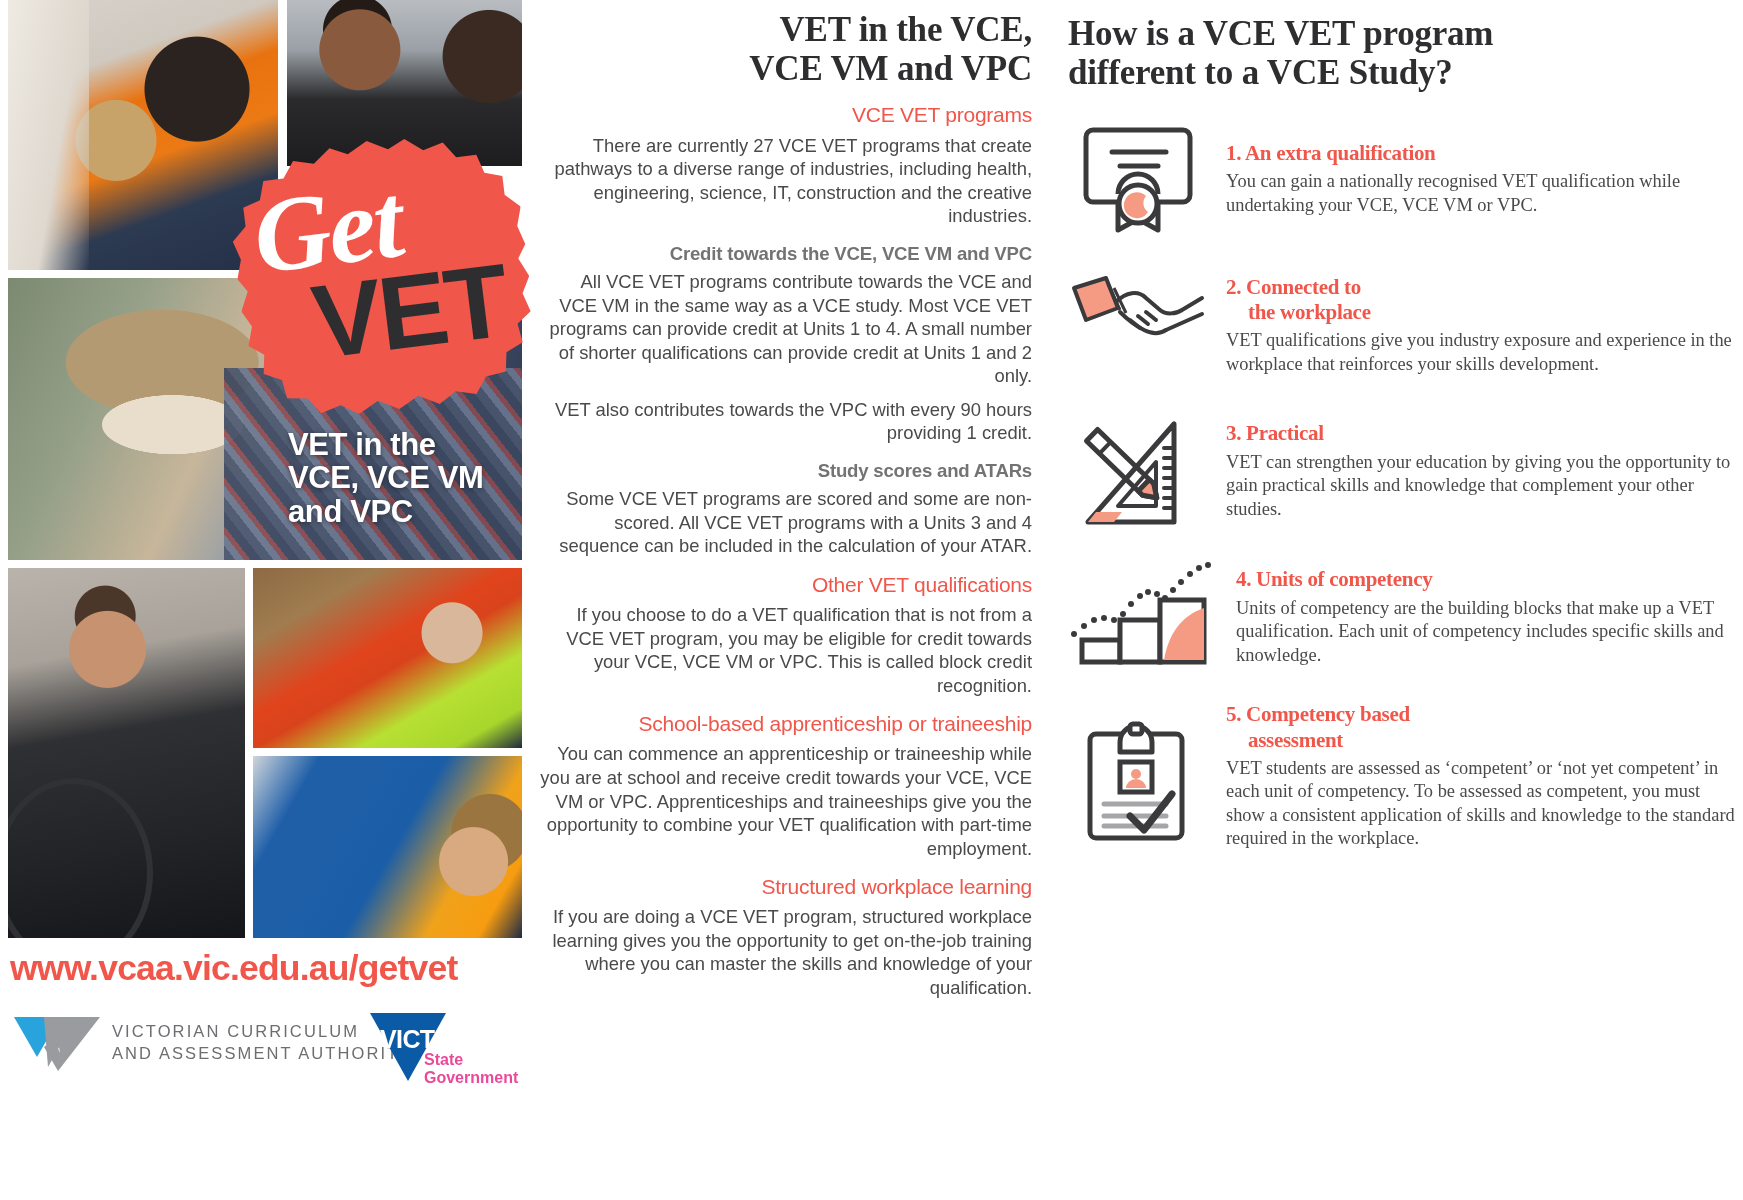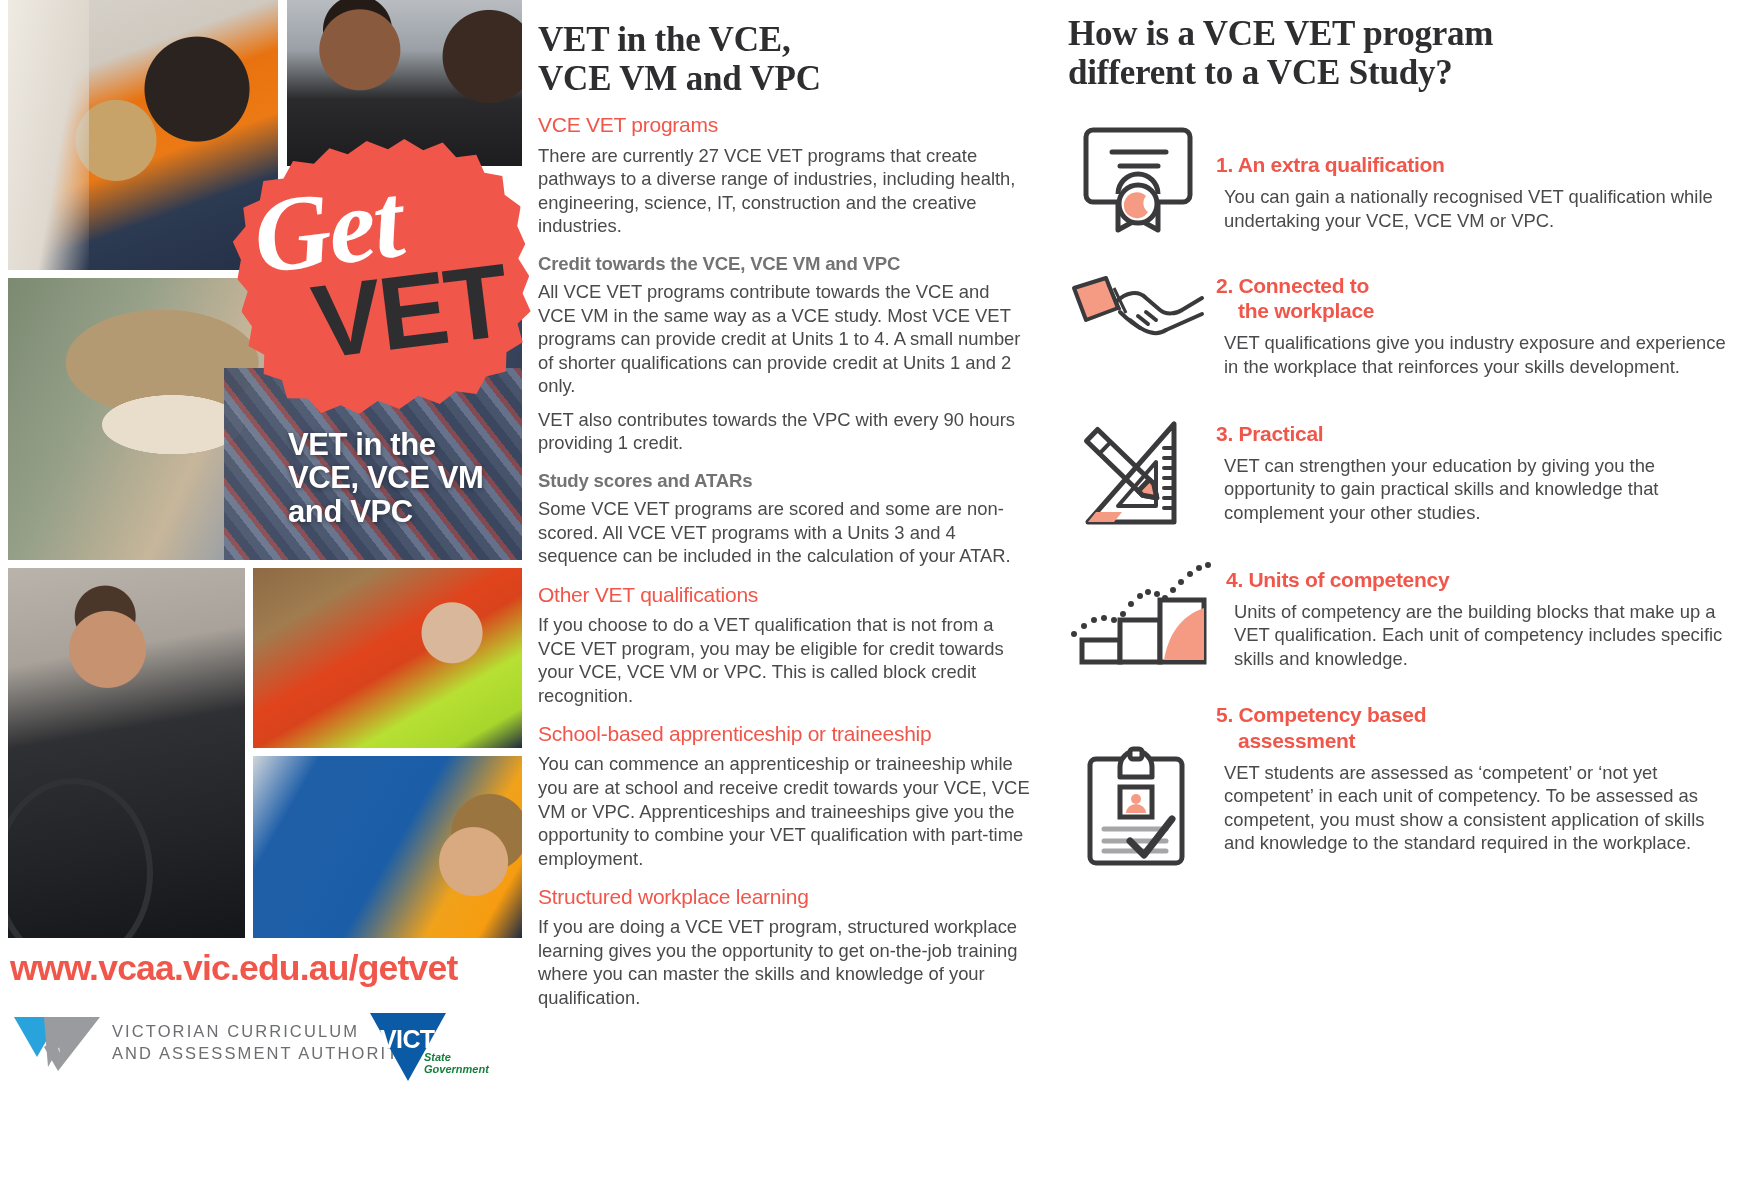--- a/index.html
+++ b/index.html
@@ -123,45 +123,45 @@
     color:#f0564a;font-weight:700;font-size:35.5px;letter-spacing:-0.8px;
   }
 
   
   .logos{position:absolute;left:10px;top:1007px;width:520px;height:80px;}
   .vcaa-logo{position:absolute;left:4px;top:8px;display:flex;align-items:center;gap:12px;}
   .vcaa-mark{width:86px;height:56px;position:relative;}
   .vcaa-text{font-size:16.5px;line-height:1.32;letter-spacing:2.1px;color:#6d6e71;font-weight:400;}
   .vic-logo{position:absolute;left:358px;top:4px;width:140px;height:74px;}
   .vic-text{position:absolute;left:12px;top:14px;color:#ffffff;font-weight:700;font-size:25px;letter-spacing:-0.6px;}
-  .vic-sub{position:absolute;left:56px;top:40px;color:#15803d;font-weight:700;font-size:11px;line-height:1.12;font-style:italic;}
-
-  
-  .mid-col{position:relative;width:530px;flex:0 0 530px;padding:20px 28px 0 8px;box-sizing:border-box;}
+  .vic-sub{position:absolute;left:56px;top:40px;color:#ec4899;font-weight:700;font-size:16px;line-height:1.12;}
+
+  
+  .mid-col{position:relative;width:530px;flex:0 0 530px;padding:10px 28px 0 8px;box-sizing:border-box;text-align:right;}
   .mid-title{
     font-family:"Liberation Serif", serif;font-weight:700;
     font-size:35px;line-height:1.12;color:#2e2e30;letter-spacing:-0.2px;margin:0 0 12px 0;
   }
   .h-red{color:#f0564a;font-weight:400;font-size:21px;line-height:1.2;margin:14px 0 6px 0;letter-spacing:-0.25px;}
   .h-dark{color:#737373;font-weight:700;font-size:18.6px;line-height:1.2;margin:15px 0 5px 0;letter-spacing:-0.2px;}
   .body-p{color:#4a4a4c;font-size:18.4px;line-height:1.28;margin:0 0 10px 0;}
 
   
   .right-col{position:relative;flex:1 1 auto;padding:14px 7px 0 8px;box-sizing:border-box;}
   .right-title{
     font-family:"Liberation Serif", serif;font-weight:700;
     font-size:35px;line-height:1.12;color:#2e2e30;letter-spacing:-0.2px;margin:0 0 26px 0;
   }
-  .feat{display:flex;gap:8px;margin-bottom:24px;align-items:flex-end;}
+  .feat{display:flex;gap:18px;margin-bottom:24px;align-items:center;font-family:Liberation Serif, serif;}
   .feat-ico{flex:0 0 140px;height:118px;display:flex;align-items:flex-start;justify-content:center;padding-top:4px;}
   .feat-ico svg{display:block;}
   .feat-body{flex:1 1 auto;}
   .feat-h{color:#f0564a;font-weight:700;font-size:21px;line-height:1.2;margin:0 0 4px 0;letter-spacing:-0.3px;}
   .feat-h .ind{display:block;padding-left:22px;}
-  .feat-p{color:#4a4a4c;font-size:18.4px;line-height:1.28;margin:8px;}
+  .feat-p{color:#4a4a4c;font-size:18.4px;line-height:1.28;margin:0;}
 </style>
 </head>
 <body>
 
 <div class="page">
 
   <div class="left-col">
 
     <div class="photo" id="photo-paint">
         <div class="ph-inner"></div>

